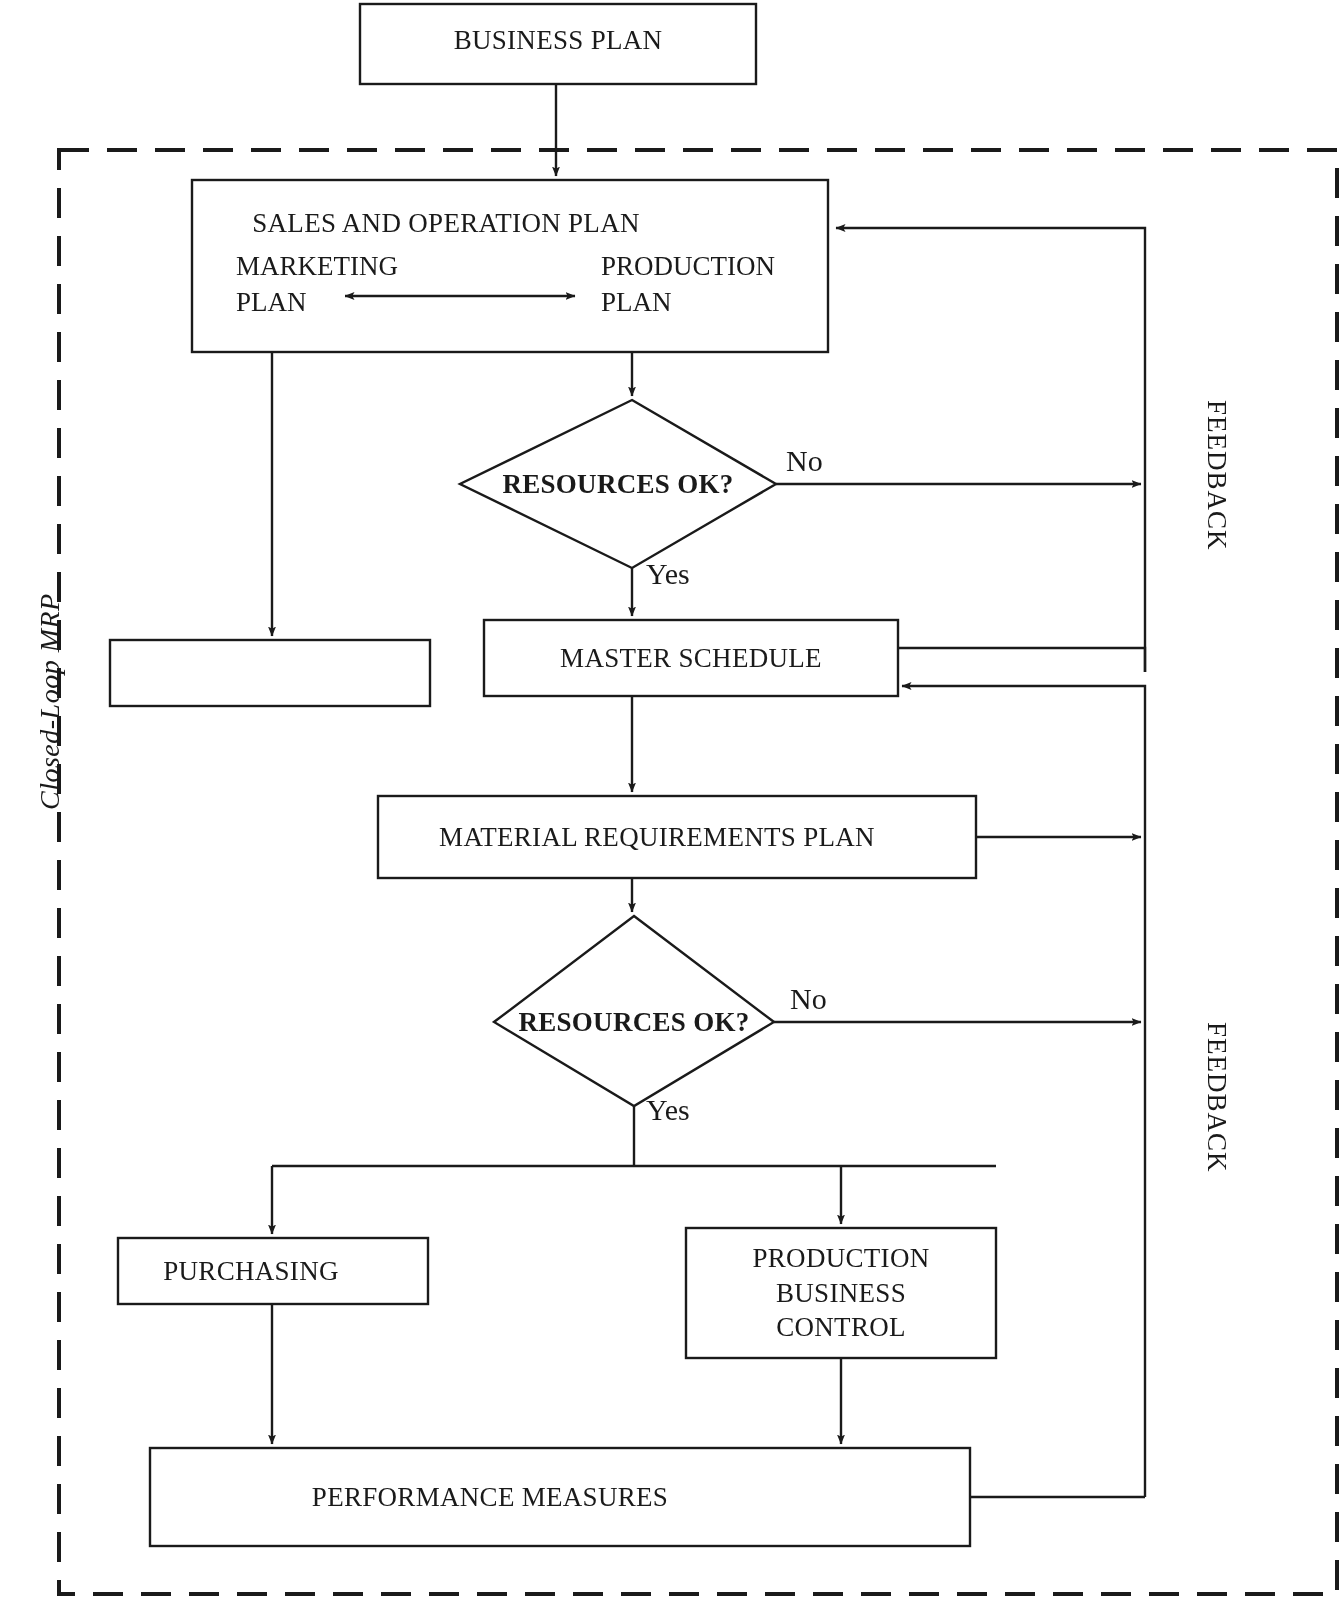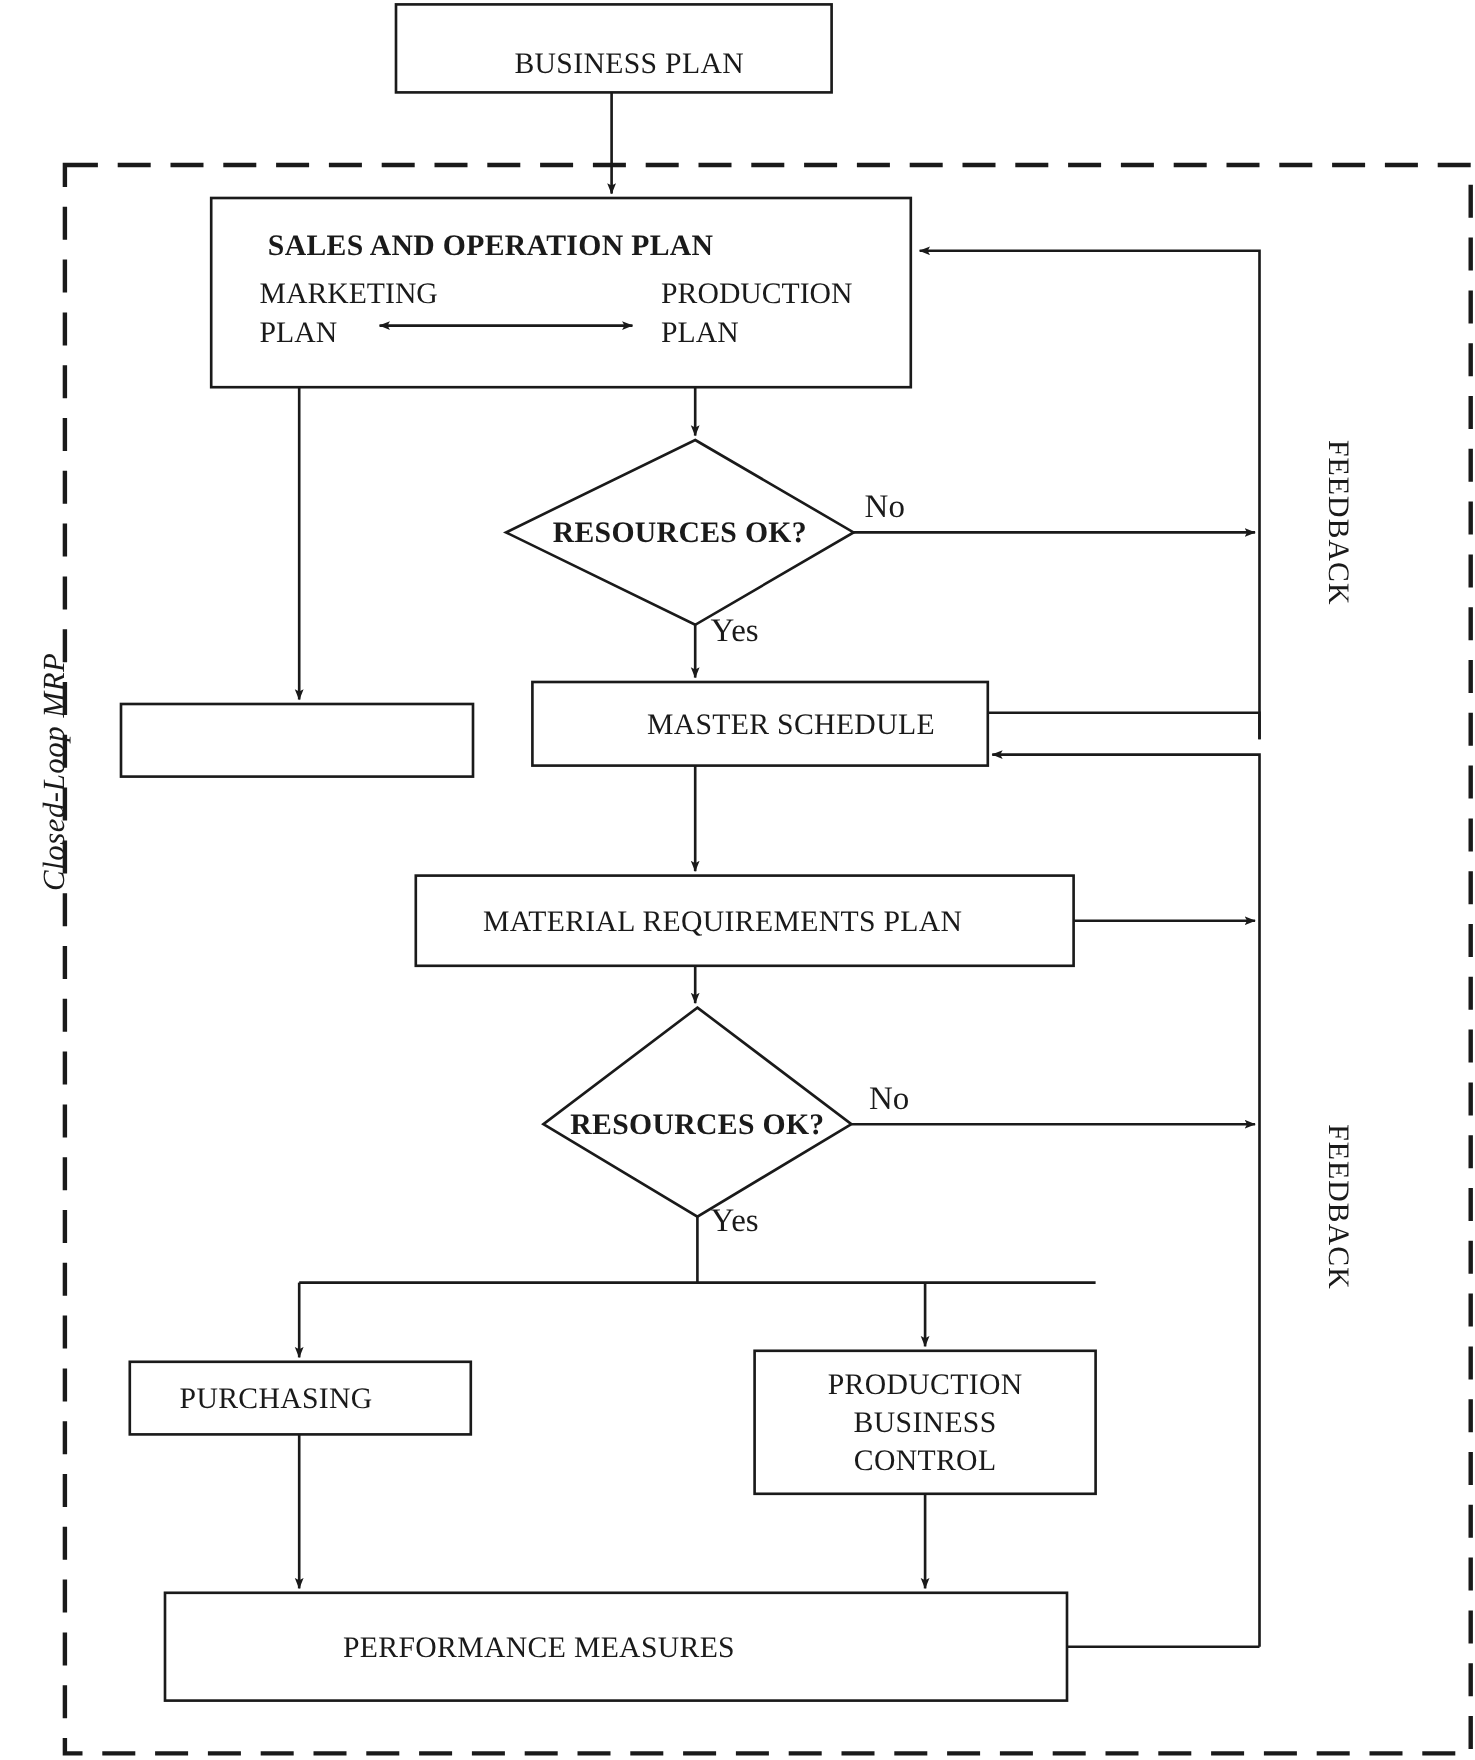--- a/index.html
+++ b/index.html
@@ -121,42 +121,42 @@
 
       <path d="M272,1304 L272,1444" marker-end="url(#arrow)"></path>
 
       <path d="M841,1358 L841,1444" marker-end="url(#arrow)"></path>
 
     </g>
   </svg>
 
   <div class="vert-label italic-label rot-ccw" style="left:34px; top:810px;">Closed-Loop MRP</div>
 
-  <div class="node-label box-text" style="left:360px; top:17px; width:396px; height:80px;margin-left:14px;">BUSINESS PLAN</div>
+  <div class="node-label box-text" style="left:360px; top:0; width:396px; height:80px;">BUSINESS PLAN</div>
 
-  <div class="node-label box-text" style="left:192px; top:206px; width:508px; height:34px;font-weight:bold;">SALES AND OPERATION PLAN</div>
+  <div class="node-label box-text" style="left:192px; top:206px; width:508px; height:34px;">SALES AND OPERATION PLAN</div>
 
   <div class="sop-side" style="left:236px; top:248px; text-align:left;">
     <div>MARKETING</div>
     <div>PLAN</div>
   </div>
 
   <div class="sop-side" style="left:601px; top:248px; text-align:left;">
     <div>PRODUCTION</div>
     <div>PLAN</div>
   </div>
 
   <div class="node-label diamond-text" style="left:460px; top:462px; width:316px; height:44px;">RESOURCES OK?</div>
 
   <div class="node-label edge-text" style="left:786px; top:446px; width:60px; height:30px; justify-content:flex-start;">No</div>
 
   <div class="node-label edge-text" style="left:646px; top:558px; width:70px; height:32px; justify-content:flex-start;">Yes</div>
 
 
-  <div class="node-label box-text" style="left:484px; top:620px; width:414px; height:76px;padding-left:28px;">MASTER SCHEDULE</div>
+  <div class="node-label box-text" style="left:484px; top:620px; width:414px; height:76px;">MASTER SCHEDULE</div>
 
   <div class="node-label box-text" style="left:358px; top:796px; width:598px; height:82px;">MATERIAL REQUIREMENTS PLAN</div>
 
   <div class="node-label diamond-text" style="left:494px; top:1000px; width:280px; height:44px;">RESOURCES OK?</div>
 
   <div class="node-label edge-text" style="left:790px; top:984px; width:60px; height:30px; justify-content:flex-start;">No</div>
 
   <div class="node-label edge-text" style="left:646px; top:1094px; width:70px; height:32px; justify-content:flex-start;">Yes</div>
 
   <div class="node-label box-text" style="left:118px; top:1238px; width:266px; height:66px;">PURCHASING</div>

